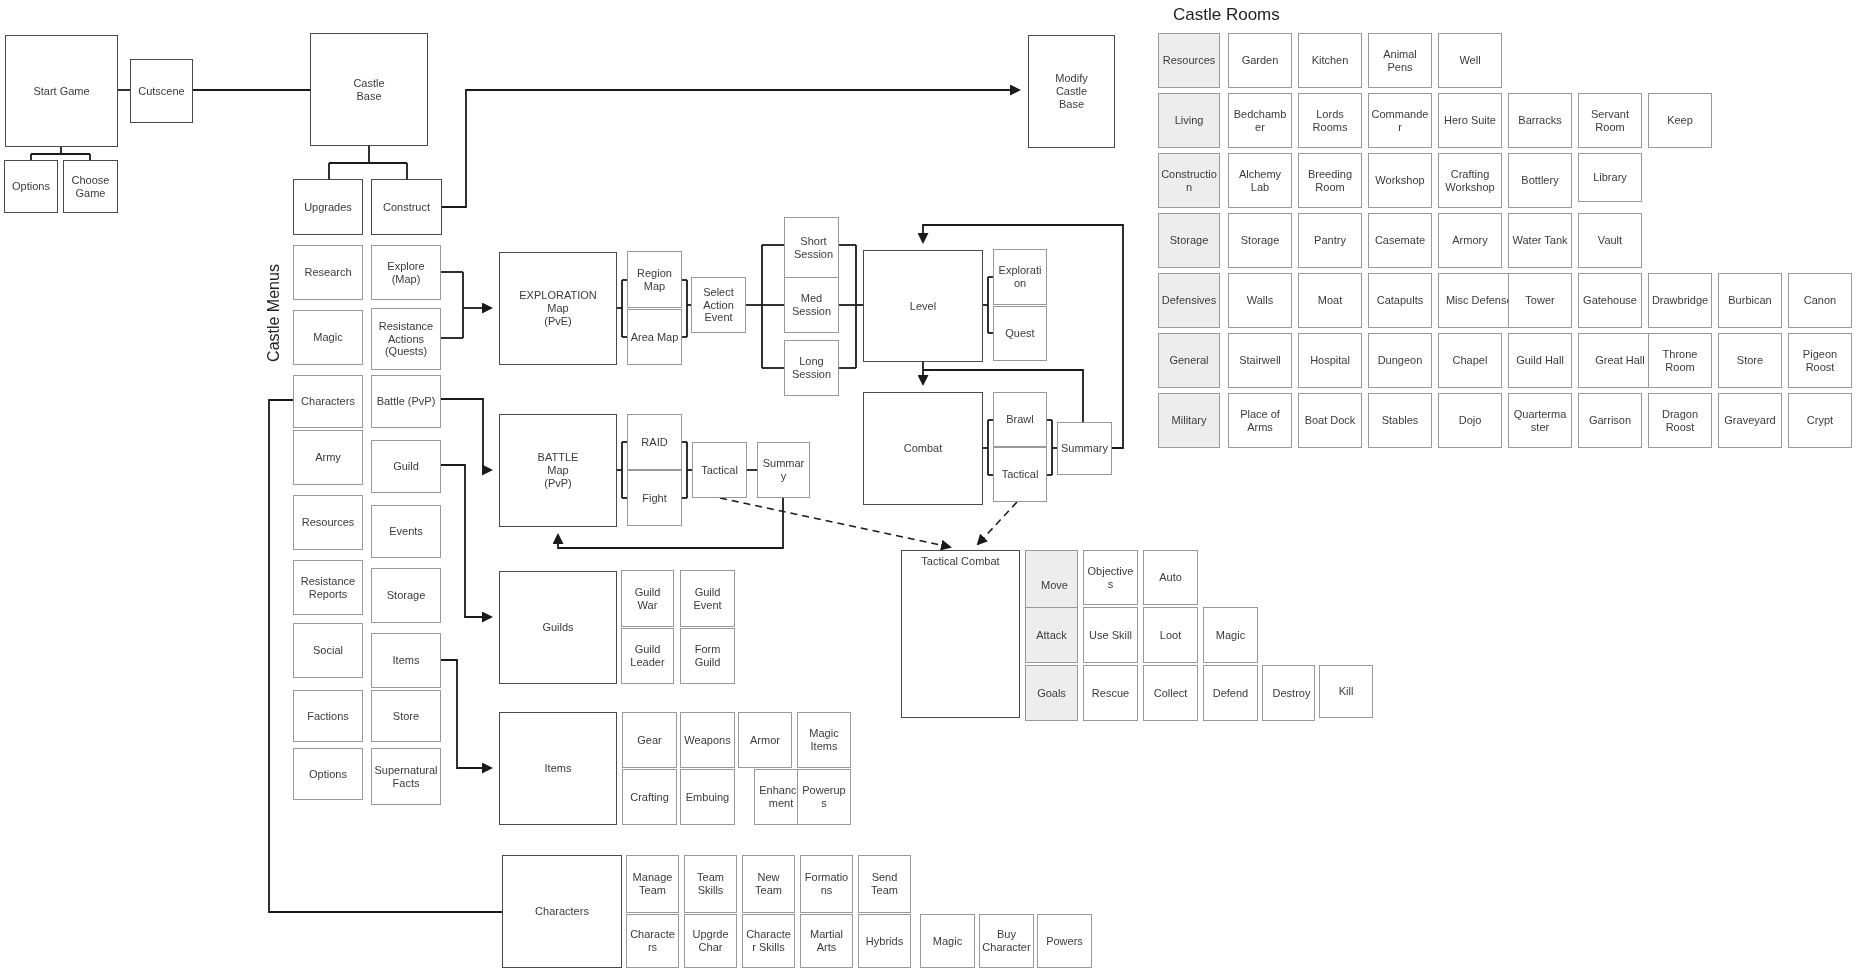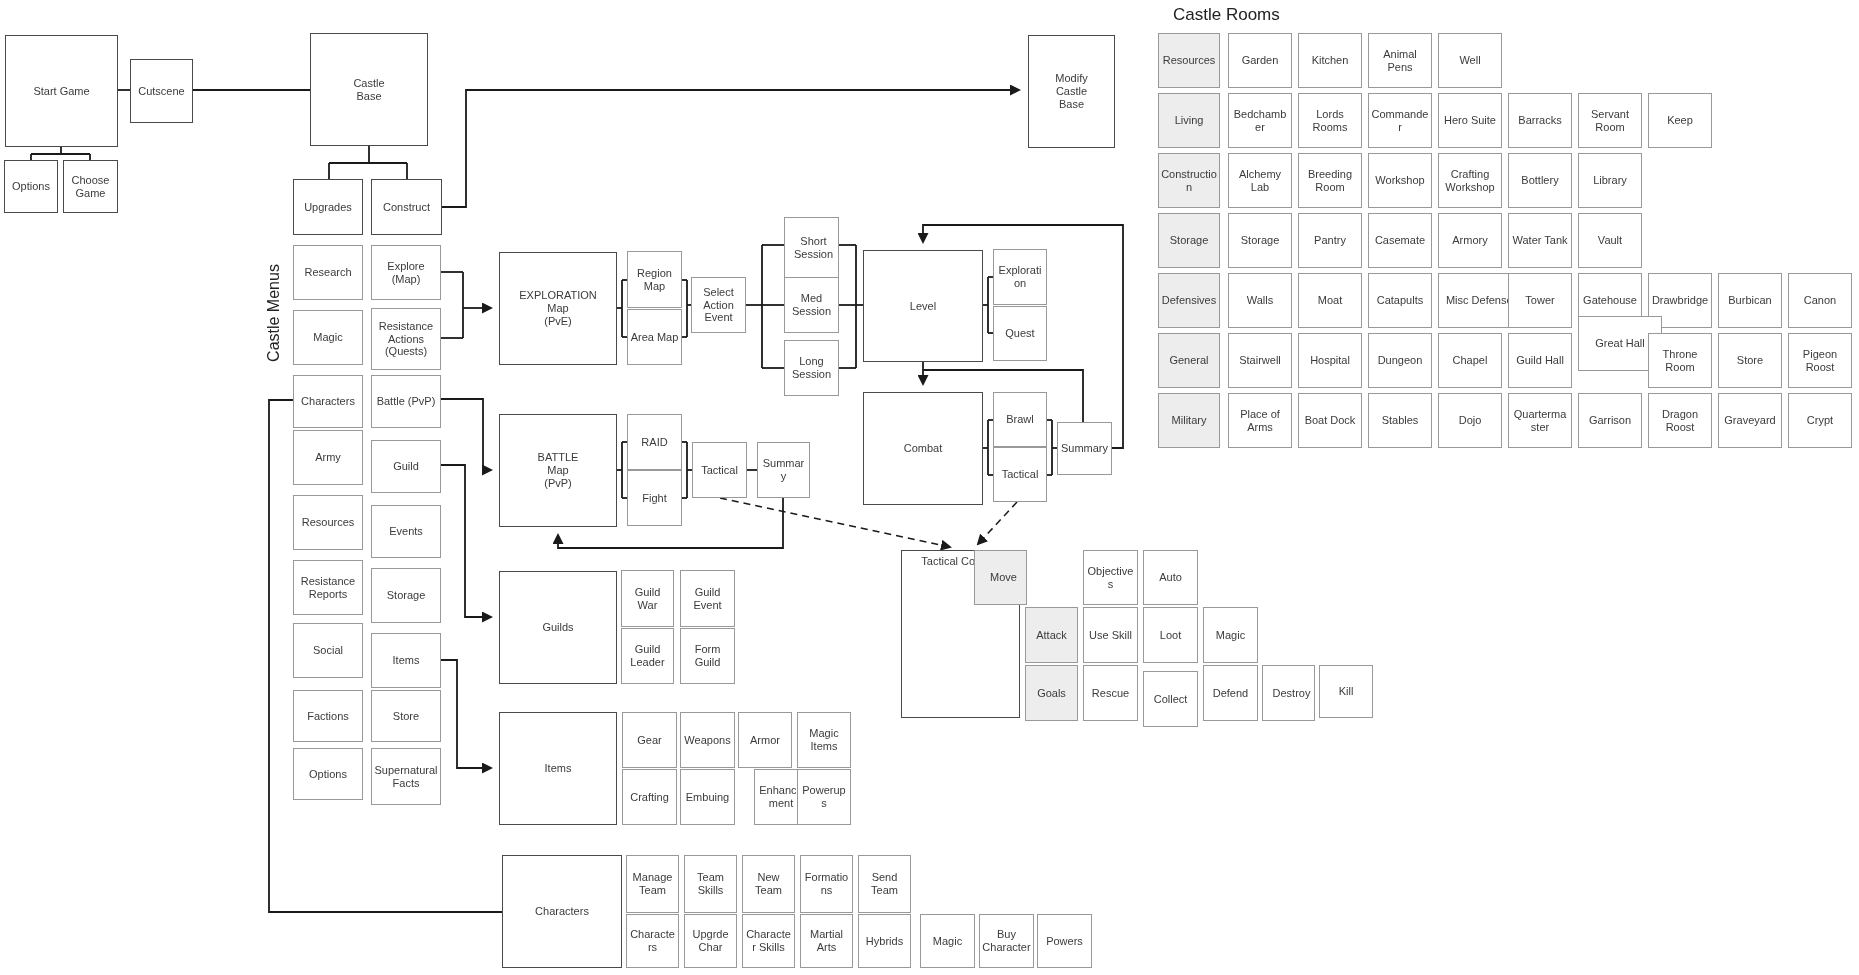--- a/index.html
+++ b/index.html
@@ -187,30 +187,30 @@
       <div class="box node" style="left: 742px; top: 855px; width: 53px; height: 58px;">New Team</div>
       <div class="box node" style="left: 742px; top: 914px; width: 53px; height: 54px;">Character Skills</div>
       <div class="box node" style="left: 800px; top: 855px; width: 53px; height: 58px;">Formations</div>
       <div class="box node" style="left: 800px; top: 914px; width: 53px; height: 54px;">Martial Arts</div>
       <div class="box node" style="left: 858px; top: 855px; width: 53px; height: 58px;">Send Team</div>
       <div class="box node" style="left: 858px; top: 914px; width: 53px; height: 54px;">Hybrids</div>
       <div class="box node" style="left: 920px; top: 914px; width: 55px; height: 54px;">Magic</div>
       <div class="box node" style="left: 979px; top: 914px; width: 55px; height: 54px;">Buy Character</div>
       <div class="box node" style="left: 1037px; top: 914px; width: 55px; height: 54px;">Powers</div>
       <div class="box flow top-label" style="left: 901px; top: 550px; width: 119px; height: 168px;">Tactical Combat</div>
-      <div class="box node shaded" style="left: 974px; top: 550px; width: 53px; height: 55px; padding-left: 8px;">Move</div>
+      <div class="box node shaded" style="left: 1025px; top: 550px; width: 53px; height: 71px; padding-left: 8px;">Move</div>
       <div class="box node" style="left: 1083px; top: 550px; width: 55px; height: 55px;">Objectives</div>
       <div class="box node" style="left: 1143px; top: 550px; width: 55px; height: 55px;">Auto</div>
       <div class="box node shaded" style="left: 1025px; top: 607px; width: 53px; height: 56px;">Attack</div>
       <div class="box node" style="left: 1083px; top: 607px; width: 55px; height: 56px;">Use Skill</div>
       <div class="box node" style="left: 1143px; top: 607px; width: 55px; height: 56px;">Loot</div>
       <div class="box node" style="left: 1203px; top: 607px; width: 55px; height: 56px;">Magic</div>
       <div class="box node shaded" style="left: 1025px; top: 665px; width: 53px; height: 56px;">Goals</div>
       <div class="box node" style="left: 1083px; top: 665px; width: 55px; height: 56px;">Rescue</div>
-      <div class="box node" style="left: 1143px; top: 665px; width: 55px; height: 56px; margin-top: 6px;">Collect</div>
+      <div class="box node" style="left: 1143px; top: 665px; width: 55px; height: 56px;">Collect</div>
       <div class="box node" style="left: 1203px; top: 665px; width: 55px; height: 56px;">Defend</div>
       <div class="box node" style="left: 1262px; top: 665px; width: 53px; height: 56px; padding-left: 8px;">Destroy</div>
       <div class="box node" style="left: 1319px; top: 665px; width: 54px; height: 53px;">Kill</div>
       <div class="box room cat" style="left: 1158px; top: 33px; width: 62px; height: 55px;">Resources</div>
       <div class="box room" style="left: 1228px; top: 33px; width: 64px; height: 55px;">Garden</div>
       <div class="box room" style="left: 1298px; top: 33px; width: 64px; height: 55px;">Kitchen</div>
       <div class="box room" style="left: 1368px; top: 33px; width: 64px; height: 55px;">Animal Pens</div>
       <div class="box room" style="left: 1438px; top: 33px; width: 64px; height: 55px;">Well</div>
       <div class="box room cat" style="left: 1158px; top: 93px; width: 62px; height: 55px;">Living</div>
       <div class="box room" style="left: 1228px; top: 93px; width: 64px; height: 55px;">Bedchamber</div>
@@ -219,21 +219,21 @@
       <div class="box room" style="left: 1438px; top: 93px; width: 64px; height: 55px;">Hero Suite</div>
       <div class="box room" style="left: 1508px; top: 93px; width: 64px; height: 55px;">Barracks</div>
       <div class="box room" style="left: 1578px; top: 93px; width: 64px; height: 55px;">Servant Room</div>
       <div class="box room" style="left: 1648px; top: 93px; width: 64px; height: 55px;">Keep</div>
       <div class="box room cat" style="left: 1158px; top: 153px; width: 62px; height: 55px;">Construction</div>
       <div class="box room" style="left: 1228px; top: 153px; width: 64px; height: 55px;">Alchemy Lab</div>
       <div class="box room" style="left: 1298px; top: 153px; width: 64px; height: 55px;">Breeding Room</div>
       <div class="box room" style="left: 1368px; top: 153px; width: 64px; height: 55px;">Workshop</div>
       <div class="box room" style="left: 1438px; top: 153px; width: 64px; height: 55px;">Crafting Workshop</div>
       <div class="box room" style="left: 1508px; top: 153px; width: 64px; height: 55px;">Bottlery</div>
-      <div class="box room" style="left: 1578px; top: 153px; width: 64px; height: 55px;">Library</div>
+      <div class="box room" style="left: 1578px; top: 153px; width: 64px; height: 49px;">Library</div>
       <div class="box room cat" style="left: 1158px; top: 213px; width: 62px; height: 55px;">Storage</div>
       <div class="box room" style="left: 1228px; top: 213px; width: 64px; height: 55px;">Storage</div>
       <div class="box room" style="left: 1298px; top: 213px; width: 64px; height: 55px;">Pantry</div>
       <div class="box room" style="left: 1368px; top: 213px; width: 64px; height: 55px;">Casemate</div>
       <div class="box room" style="left: 1438px; top: 213px; width: 64px; height: 55px;">Armory</div>
       <div class="box room" style="left: 1508px; top: 213px; width: 64px; height: 55px;">Water Tank</div>
       <div class="box room" style="left: 1578px; top: 213px; width: 64px; height: 55px;">Vault</div>
       <div class="box room cat" style="left: 1158px; top: 273px; width: 62px; height: 55px;">Defensives</div>
       <div class="box room" style="left: 1228px; top: 273px; width: 64px; height: 55px;">Walls</div>
       <div class="box room" style="left: 1298px; top: 273px; width: 64px; height: 55px;">Moat</div>
@@ -243,21 +243,21 @@
       <div class="box room" style="left: 1578px; top: 273px; width: 64px; height: 55px;">Gatehouse</div>
       <div class="box room" style="left: 1648px; top: 273px; width: 64px; height: 55px;">Drawbridge</div>
       <div class="box room" style="left: 1718px; top: 273px; width: 64px; height: 55px;">Burbican</div>
       <div class="box room" style="left: 1788px; top: 273px; width: 64px; height: 55px;">Canon</div>
       <div class="box room cat" style="left: 1158px; top: 333px; width: 62px; height: 55px;">General</div>
       <div class="box room" style="left: 1228px; top: 333px; width: 64px; height: 55px;">Stairwell</div>
       <div class="box room" style="left: 1298px; top: 333px; width: 64px; height: 55px;">Hospital</div>
       <div class="box room" style="left: 1368px; top: 333px; width: 64px; height: 55px;">Dungeon</div>
       <div class="box room" style="left: 1438px; top: 333px; width: 64px; height: 55px;">Chapel</div>
       <div class="box room" style="left: 1508px; top: 333px; width: 64px; height: 55px;">Guild Hall</div>
-      <div class="box room" style="left: 1578px; top: 316px; width: 84px; height: 55px;">Great Hall</div>
+      <div class="box room" style="left: 1578px; top: 333px; width: 84px; height: 55px;">Great Hall</div>
       <div class="box room" style="left: 1648px; top: 333px; width: 64px; height: 55px;">Throne Room</div>
       <div class="box room" style="left: 1718px; top: 333px; width: 64px; height: 55px;">Store</div>
       <div class="box room" style="left: 1788px; top: 333px; width: 64px; height: 55px;">Pigeon Roost</div>
       <div class="box room cat" style="left: 1158px; top: 393px; width: 62px; height: 55px;">Military</div>
       <div class="box room" style="left: 1228px; top: 393px; width: 64px; height: 55px;">Place of Arms</div>
       <div class="box room" style="left: 1298px; top: 393px; width: 64px; height: 55px;">Boat Dock</div>
       <div class="box room" style="left: 1368px; top: 393px; width: 64px; height: 55px;">Stables</div>
       <div class="box room" style="left: 1438px; top: 393px; width: 64px; height: 55px;">Dojo</div>
       <div class="box room" style="left: 1508px; top: 393px; width: 64px; height: 55px;">Quartermaster</div>
       <div class="box room" style="left: 1578px; top: 393px; width: 64px; height: 55px;">Garrison</div>

